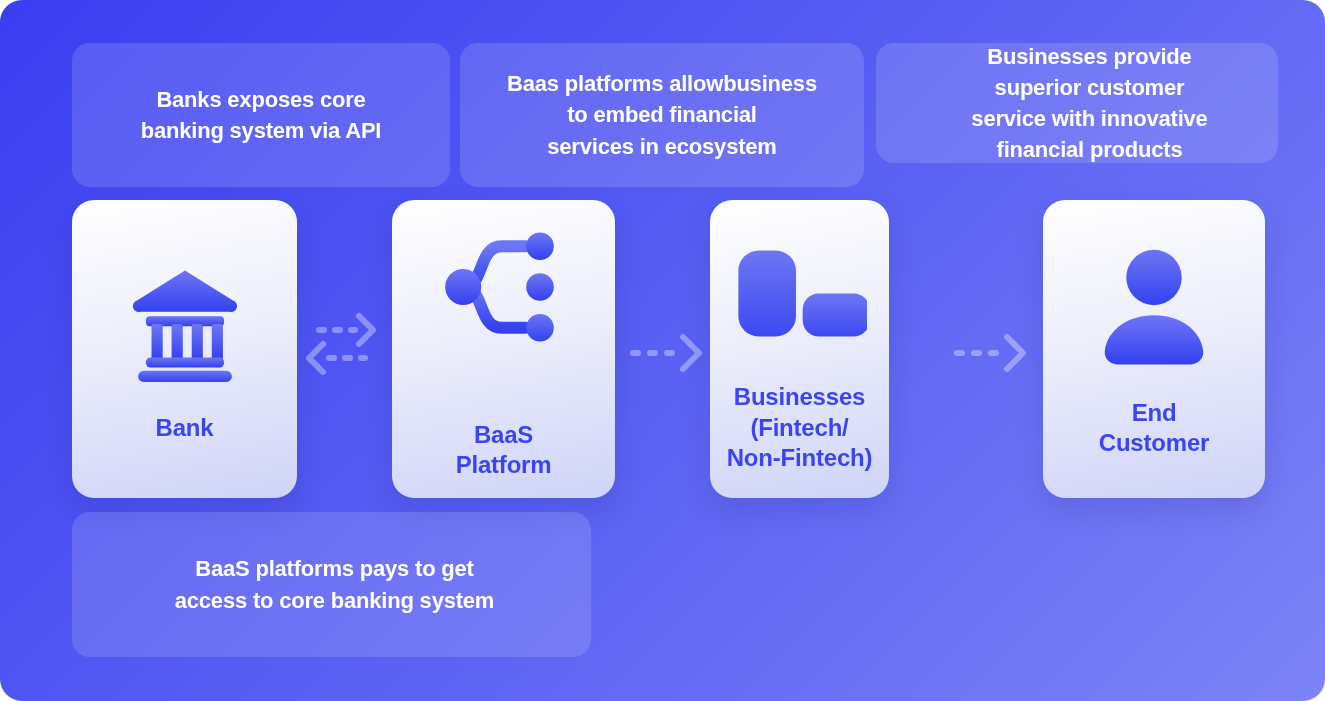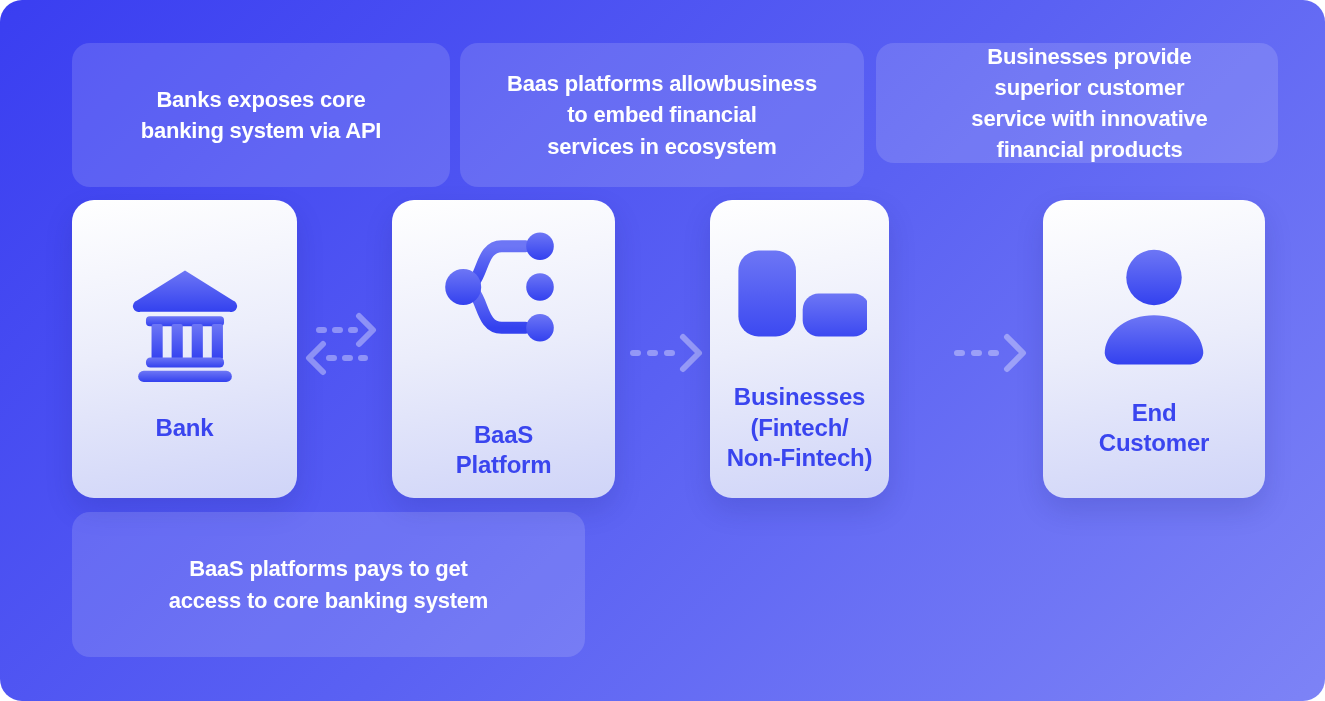--- a/index.html
+++ b/index.html
@@ -27,21 +27,21 @@
     color: #ffffff;
     font-weight: 700;
     font-size: 22px;
     line-height: 1.42;
     letter-spacing: -0.2px;
   }
   .note span { white-space: pre-line; }
   #note-bank-api       { left: 72px;  top: 43px;  width: 378px; height: 144px; }
   #note-baas-embed     { left: 460px; top: 43px;  width: 404px; height: 144px; }
   #note-business-serv  { left: 876px; top: 43px;  width: 377px; height: 120px; padding-left: 25px; }
-  #note-baas-pays      { left: 72px;  top: 512px; width: 513px; height: 145px; }
+  #note-baas-pays      { left: 72px;  top: 512px; width: 513px; height: 145px; padding-left: 6px; }
 
   .card {
     position: absolute;
     top: 200px;
     height: 298px;
     border-radius: 22px;
     background: linear-gradient(170deg, #ffffff 0%, #ebedfb 48%, #cfd4f8 100%);
     box-shadow: 0 12px 28px rgba(26, 28, 120, 0.16);
     display: flex;
     flex-direction: column;

